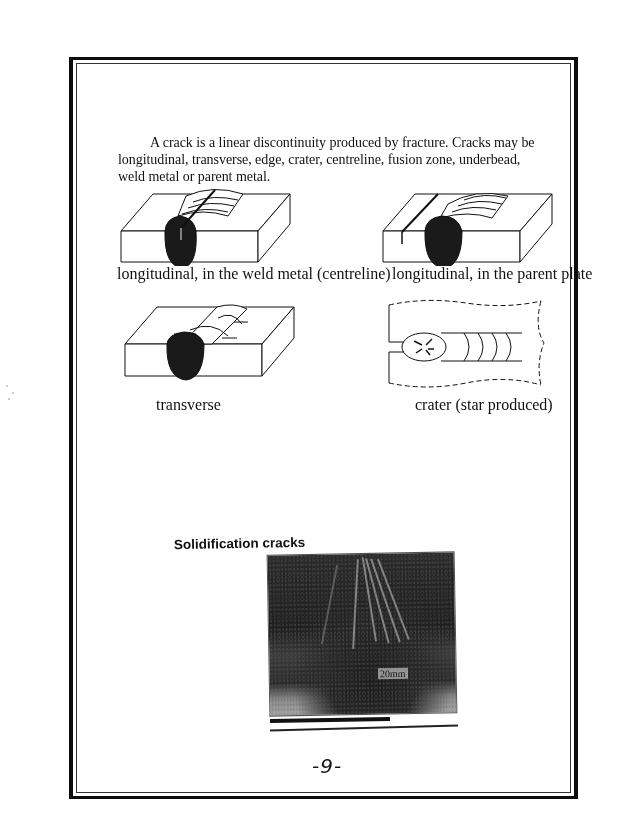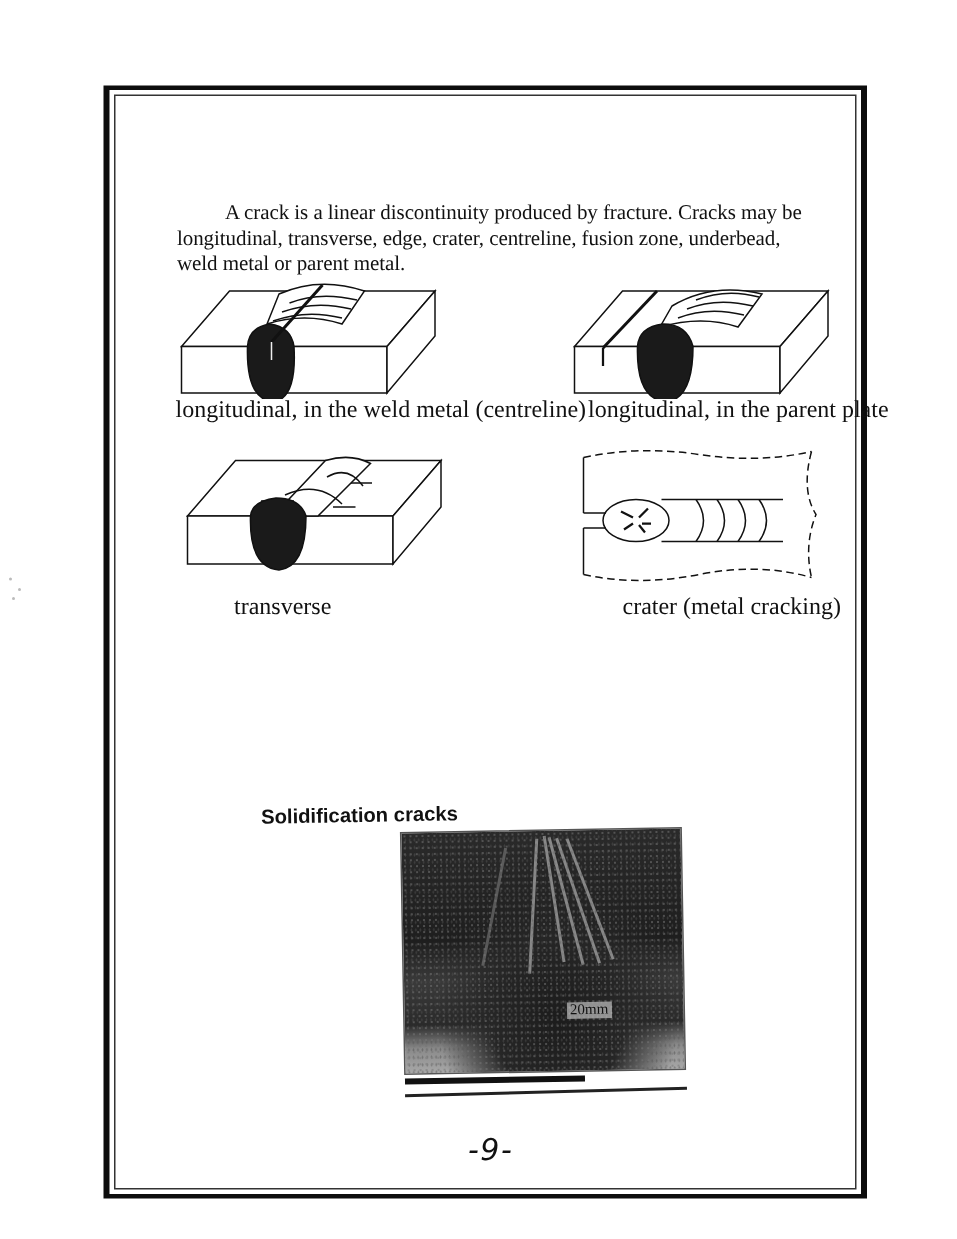--- a/index.html
+++ b/index.html
@@ -141,21 +141,21 @@
     <path d="M120,36 Q130,50 120,64"></path>
   </g>
   <g stroke="#111" stroke-width="1.5">
     <line x1="28" y1="44" x2="36" y2="48"></line>
     <line x1="30" y1="56" x2="36" y2="52"></line>
     <line x1="46" y1="42" x2="40" y2="48"></line>
     <line x1="48" y1="52" x2="42" y2="52"></line>
     <line x1="44" y1="58" x2="40" y2="53"></line>
   </g>
 </svg>
-<div class="caption" style="left:415px;top:396px;">crater (metal cracking)</div>
+<div class="caption" style="left:415px;top:396px;">crater (star produced)</div>
 
 <div class="photo-title">Solidification cracks</div>
 <div class="photo">
   <div class="streak" style="left:86px;top:5px;height:90px;transform:rotate(4deg);"></div>
   <div class="streak" style="left:100px;top:3px;height:85px;transform:rotate(-8deg);"></div>
   <div class="streak" style="left:108px;top:3px;height:88px;transform:rotate(-14deg);"></div>
   <div class="streak" style="left:116px;top:3px;height:88px;transform:rotate(-18deg);"></div>
   <div class="streak" style="left:124px;top:3px;height:86px;transform:rotate(-20deg);"></div>
   <div class="streak" style="left:60px;top:10px;height:80px;transform:rotate(12deg);opacity:0.3;"></div>
   <div class="noise"></div>

